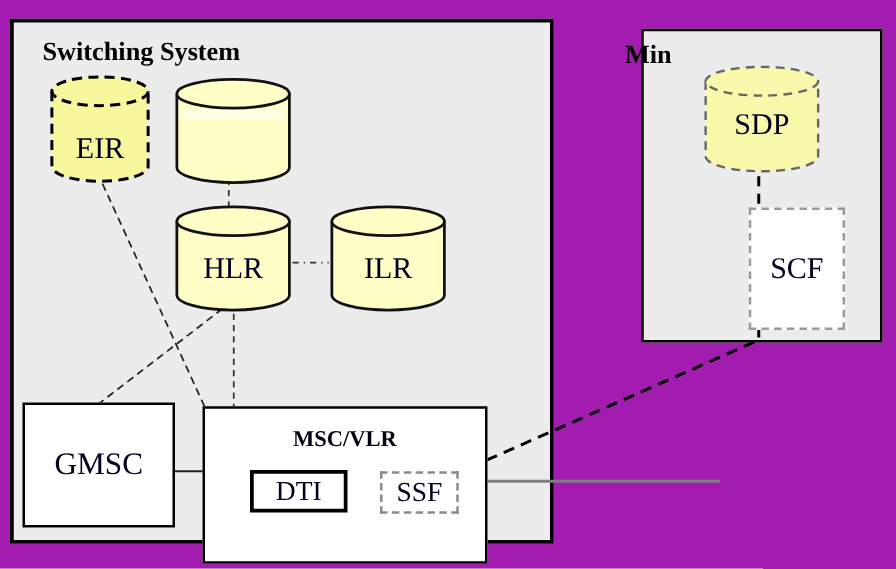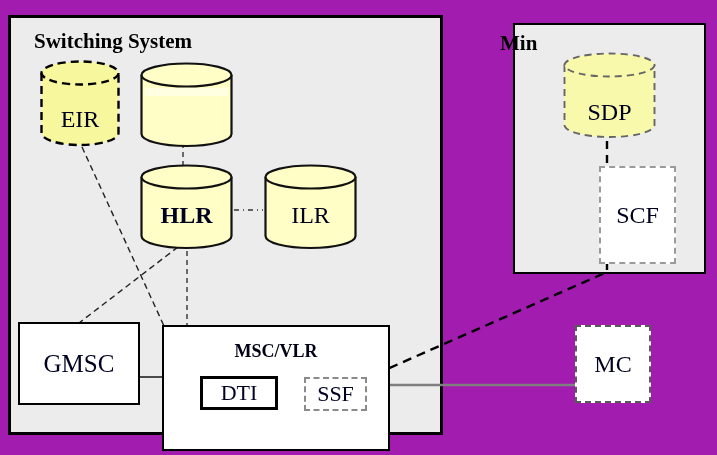--- a/index.html
+++ b/index.html
@@ -27,21 +27,21 @@
   .cyl{position:absolute;}
   .cyl svg{position:absolute;left:0;top:0;overflow:visible;}
   .cyl .cyl-label{
     position:absolute;left:0;right:0;text-align:center;font-size:24px;
     line-height:1;color:#000020;
   }
   .box{
     position:absolute;background:#ffffff;box-sizing:border-box;
     display:flex;align-items:center;justify-content:center;
   }
-  #gmsc-box{left:18px;top:322px;width:122px;height:83px;border:2.5px solid #000;justify-content:center;}
+  #gmsc-box{left:18px;top:322px;width:122px;height:100px;border:2.5px solid #000;justify-content:center;}
   #gmsc-box .lbl{font-size:25px;}
   #mscvlr-box{left:162px;top:325px;width:228px;height:126px;border:2.5px solid #000;display:block;}
   #mscvlr-title{position:absolute;left:0;right:0;top:14px;text-align:center;
     font-weight:bold;font-size:18px;color:#000014;}
   #dti-box{left:200px;top:376px;width:78px;height:34px;border:3px solid #000;}
   #dti-box .lbl{font-size:22px;}
   #ssf-box{left:304px;top:377px;width:63px;height:34px;border:2px dashed #8a8a8a;}
   #ssf-box .lbl{font-size:22px;}
   #scf-box{left:599px;top:166px;width:77px;height:98px;border:2px dashed #9a9a9a;}
   #scf-box .lbl{font-size:24px;}
@@ -86,54 +86,51 @@
       <ellipse cx="46.5" cy="13" rx="45" ry="11.5" fill="#FEFEC6" stroke="#111111" stroke-width="2.2"></ellipse>
       <rect x="5" y="26" width="83" height="8" fill="#FFFFE6" opacity="0.85"></rect>
     </svg>
   </div>
 
   <div class="cyl" style="left:140px;top:164px;width:93px;height:87px;">
     <svg width="93" height="87" viewBox="0 0 93 87">
       <path d="M1.5,13 L1.5,72 A45,12 0 0 0 91.5,72 L91.5,13" fill="#FEFEC6" stroke="#111111" stroke-width="2.2"></path>
       <ellipse cx="46.5" cy="13" rx="45" ry="11.5" fill="#FEFEC6" stroke="#111111" stroke-width="2.2"></ellipse>
     </svg>
-    <span class="cyl-label" style="top:39px;font-weight:bold;">HLR</span>
+    <span class="cyl-label" style="top:39px;">HLR</span>
   </div>
 
   <div class="cyl" style="left:264px;top:164px;width:93px;height:87px;">
     <svg width="93" height="87" viewBox="0 0 93 87">
       <path d="M1.5,13 L1.5,72 A45,12 0 0 0 91.5,72 L91.5,13" fill="#FEFEC6" stroke="#111111" stroke-width="2.2"></path>
       <ellipse cx="46.5" cy="13" rx="45" ry="11.5" fill="#FEFEC6" stroke="#111111" stroke-width="2.2"></ellipse>
     </svg>
     <span class="cyl-label" style="top:39px;">ILR</span>
   </div>
 
   <div class="cyl" style="left:563px;top:52px;width:93px;height:88px;">
     <svg width="93" height="88" viewBox="0 0 93 88">
       <path d="M1.5,13 L1.5,73 A45,12 0 0 0 91.5,73 L91.5,13" fill="#F9F9AC" stroke="#666666" stroke-width="1.9" stroke-dasharray="7,5"></path>
       <ellipse cx="46.5" cy="13" rx="45" ry="11.5" fill="#F9F9AC" stroke="#666666" stroke-width="1.9" stroke-dasharray="7,5"></ellipse>
     </svg>
-    <span class="cyl-label" style="top:48px;">SDP</span>
+    <span class="cyl-label" style="top:36px;">SDP</span>
   </div>
 
   <div class="box" id="gmsc-box">
     <span class="lbl">GMSC</span>
   </div>
 
   <div class="box" id="mscvlr-box">
     <div id="mscvlr-title">MSC/VLR</div>
   </div>
   <div class="box" id="dti-box">
     <span class="lbl">DTI</span>
   </div>
   <div class="box" id="ssf-box">
     <span class="lbl">SSF</span>
   </div>
 
   <div class="box" id="scf-box">
     <span class="lbl">SCF</span>
   </div>
 
-  <div class="box" id="mc-box">
-    <span class="lbl">MC</span>
-  </div>
 
 </div>
 
 </body></html>

